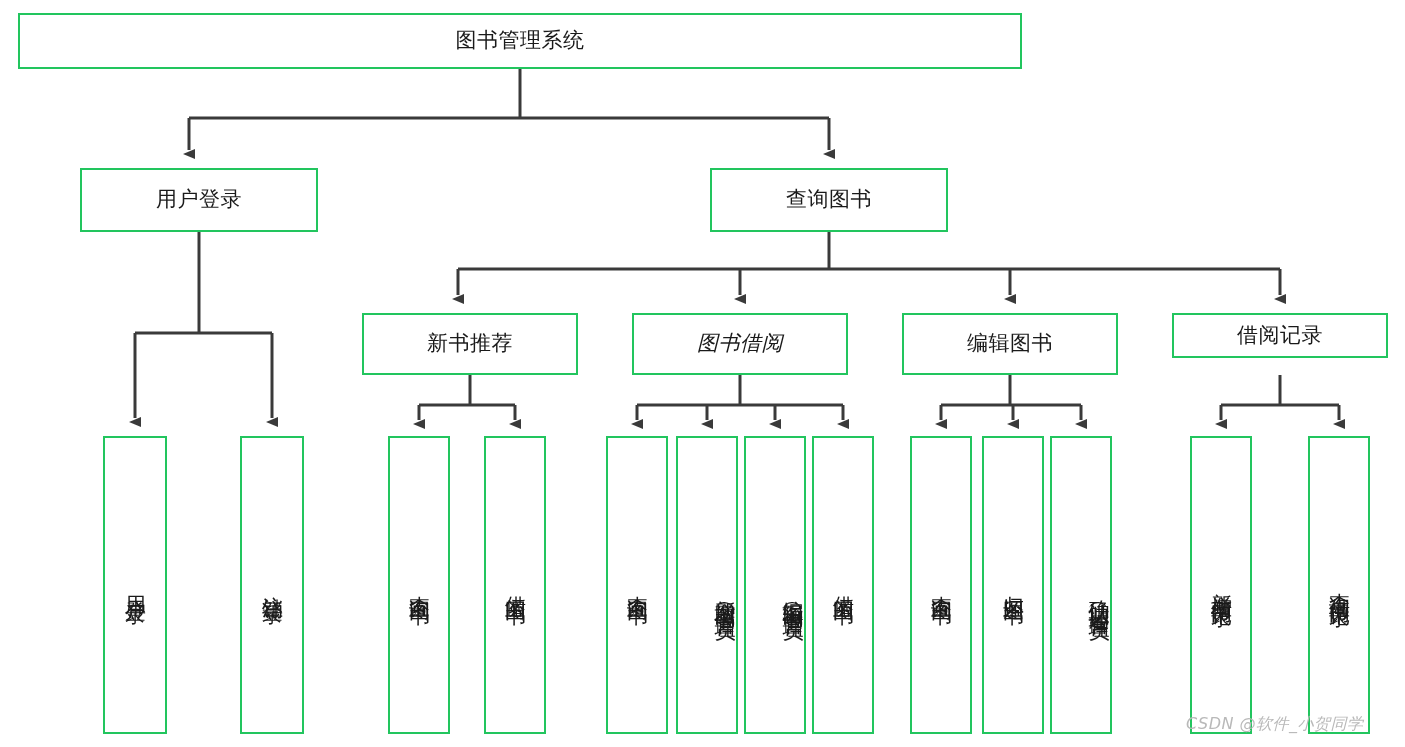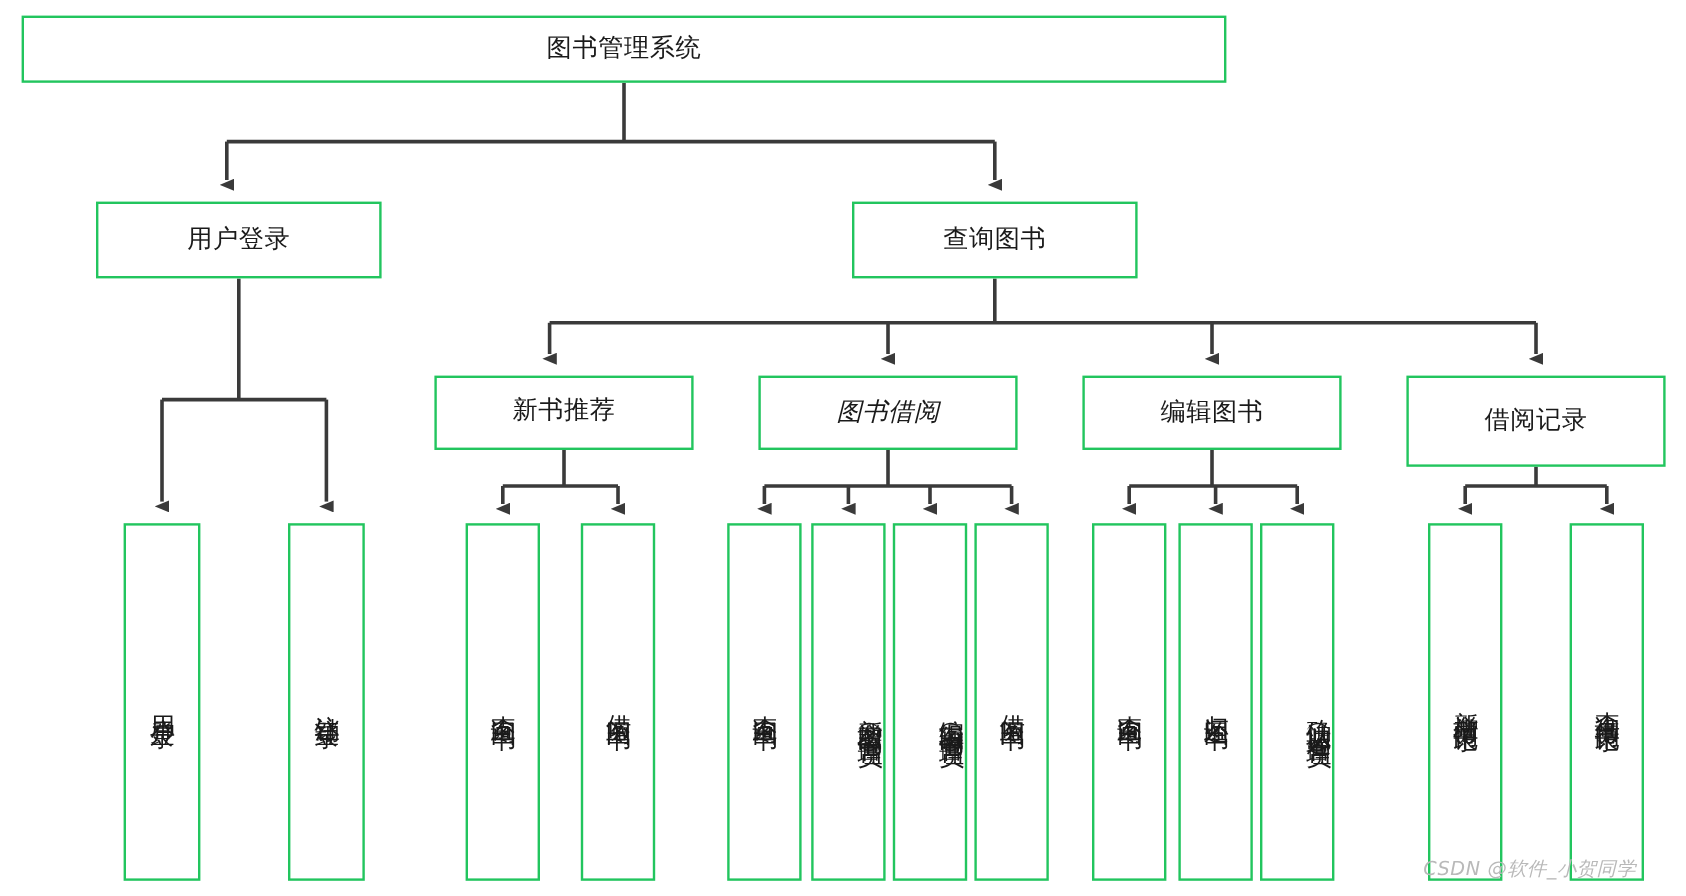--- a/index.html
+++ b/index.html
@@ -118,24 +118,24 @@
       <path d="M1221,405 L1221,420" marker-end="url(#arrow)"></path>
       <path d="M1339,405 L1339,420" marker-end="url(#arrow)"></path>
     </g>
   </svg>
 
   <div class="node node-h" id="node-root" style="left: 18px; top: 13px; width: 1004px; height: 56px;">图书管理系统</div>
 
   <div class="node node-h" id="node-user-login" style="left: 80px; top: 168px; width: 238px; height: 64px;">用户登录</div>
   <div class="node node-h" id="node-book-manage" style="left: 710px; top: 168px; width: 238px; height: 64px;">查询图书</div>
 
-  <div class="node node-h" id="node-new-book-rec" style="left: 362px; top: 313px; width: 216px; height: 62px; font-family: Liberation Mono, monospace;">新书推荐</div>
+  <div class="node node-h" id="node-new-book-rec" style="left: 362px; top: 313px; width: 216px; height: 62px;">新书推荐</div>
   <div class="node node-h" id="node-book-borrow" style="left: 632px; top: 313px; width: 216px; height: 62px; font-style: italic;">图书借阅</div>
   <div class="node node-h" id="node-current-borrow" style="left: 902px; top: 313px; width: 216px; height: 62px;">编辑图书</div>
-  <div class="node node-h" id="node-borrow-record" style="left: 1172px; top: 313px; width: 216px; height: 76px;">借阅记录</div>
+  <div class="node node-h" id="node-borrow-record" style="left: 1172px; top: 313px; width: 216px; height: 45px;">借阅记录</div>
 
   <div class="node node-v v-center" style="left: 103px; top: 436px; width: 64px; height: 298px;">用户登录</div>
   <div class="node node-v v-center" style="left: 240px; top: 436px; width: 64px; height: 298px;">注销登录</div>
   <div class="node node-v v-center" style="left: 388px; top: 436px; width: 62px; height: 298px;">查询图书</div>
   <div class="node node-v v-center" style="left: 484px; top: 436px; width: 62px; height: 298px;">借阅图书</div>
   <div class="node node-v v-center" style="left: 606px; top: 436px; width: 62px; height: 298px;">查询图书</div>
   <div class="node node-v" style="left: 676px; top: 436px; width: 62px; height: 298px;">新增图书（管理员）</div>
   <div class="node node-v" style="left: 744px; top: 436px; width: 62px; height: 298px;">编辑图书（管理员）</div>
   <div class="node node-v v-center" style="left: 812px; top: 436px; width: 62px; height: 298px;">借阅图书</div>
   <div class="node node-v v-center" style="left: 910px; top: 436px; width: 62px; height: 298px;">查询图书</div>

